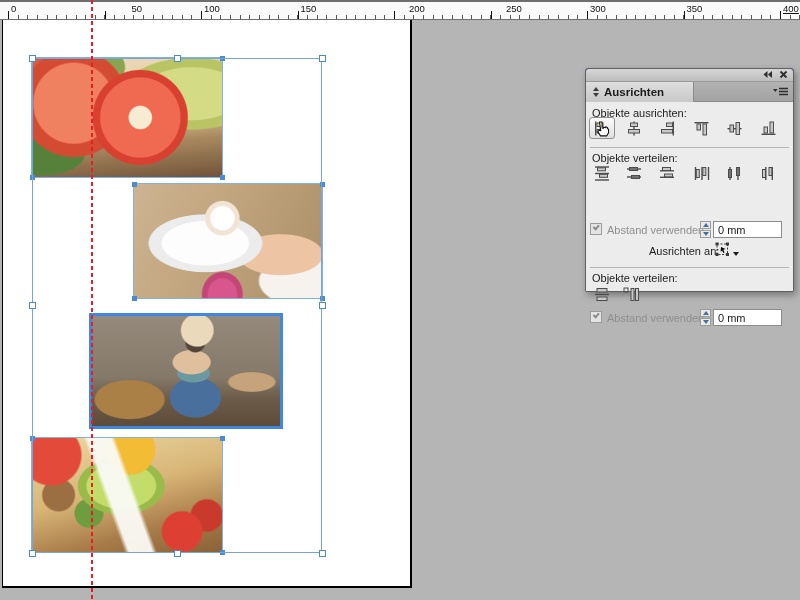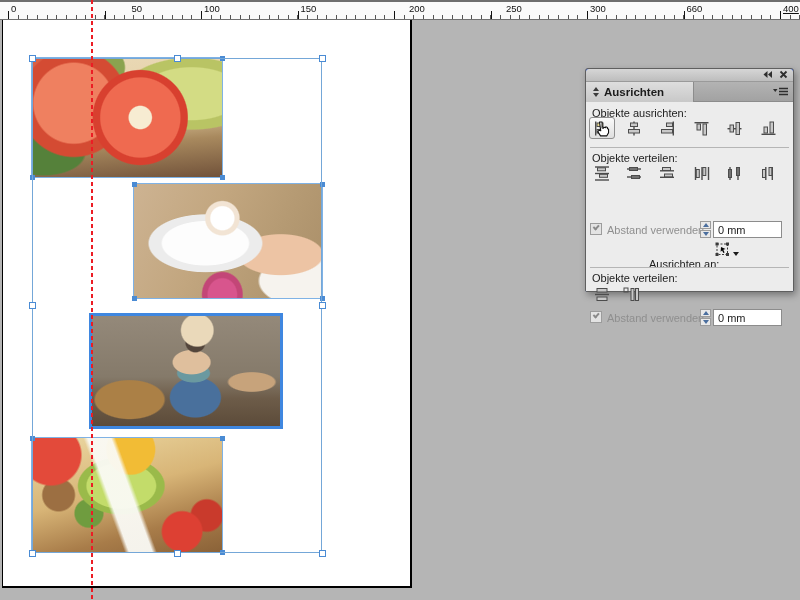--- a/index.html
+++ b/index.html
@@ -138,21 +138,21 @@
       <span class="ruler-label" style="left: 204px;">100</span>
       <div class="ruler-major" style="left: 297.5px;"></div>
       <span class="ruler-label" style="left: 300.5px;">150</span>
       <div class="ruler-major" style="left: 394px;"></div>
       <span class="ruler-label" style="left: 397px; margin-left: 12px;">200</span>
       <div class="ruler-major" style="left: 490.5px;"></div>
       <span class="ruler-label" style="left: 506px;">250</span>
       <div class="ruler-major" style="left: 587px;"></div>
       <span class="ruler-label" style="left: 590px;">300</span>
       <div class="ruler-major" style="left: 683.5px;"></div>
-      <span class="ruler-label" style="left: 686.5px;">660</span>
+      <span class="ruler-label" style="left: 686.5px;">350</span>
       <div class="ruler-major" style="left: 780px;"></div>
       <span class="ruler-label" style="left: 783px; text-decoration: underline;">400</span>
     </div>
 
   <div class="page"></div>
 
   <div class="photo photo-apples"></div>
   <div class="photo photo-spa"></div>
   <div class="photo photo-kid"></div>
   <div class="photo photo-food"></div>
@@ -317,21 +317,21 @@
       <div class="spinner" style="left:114px;top:119px">
         <div class="spin-cell">
             <span class="tri-up"></span>
           </div>
         <div class="spin-cell">
             <span class="tri-down"></span>
           </div>
       </div>
       <input class="mm-field" style="left: 127px; top: 119px;" value="0 mm">
 
-      <div class="p-label" style="left:63px;top:156px">Ausrichten an:</div>
+      <div class="p-label" style="left:63px;top:143px">Ausrichten an:</div>
       <span style="position:absolute;left:128px;top:139px">
         <svg width="17" height="17">
             <rect x="3" y="3" width="10.5" height="10.5" fill="none" stroke="#3a3a3a" stroke-width="1" stroke-dasharray="2 1.5"></rect>
             <rect x="1.5" y="1.5" width="3" height="3" fill="#3a3a3a"></rect>
             <rect x="12" y="1.5" width="3" height="3" fill="#3a3a3a"></rect>
             <rect x="1.5" y="12" width="3" height="3" fill="#3a3a3a"></rect>
             <rect x="12" y="12" width="3" height="3" fill="#3a3a3a"></rect>
             <path d="M7 6 L11.5 8 L9.3 8.8 L10.6 11.4 L9.4 12 L8.1 9.4 L6.6 10.8 Z" fill="#000"></path>
           </svg>
       </span>

